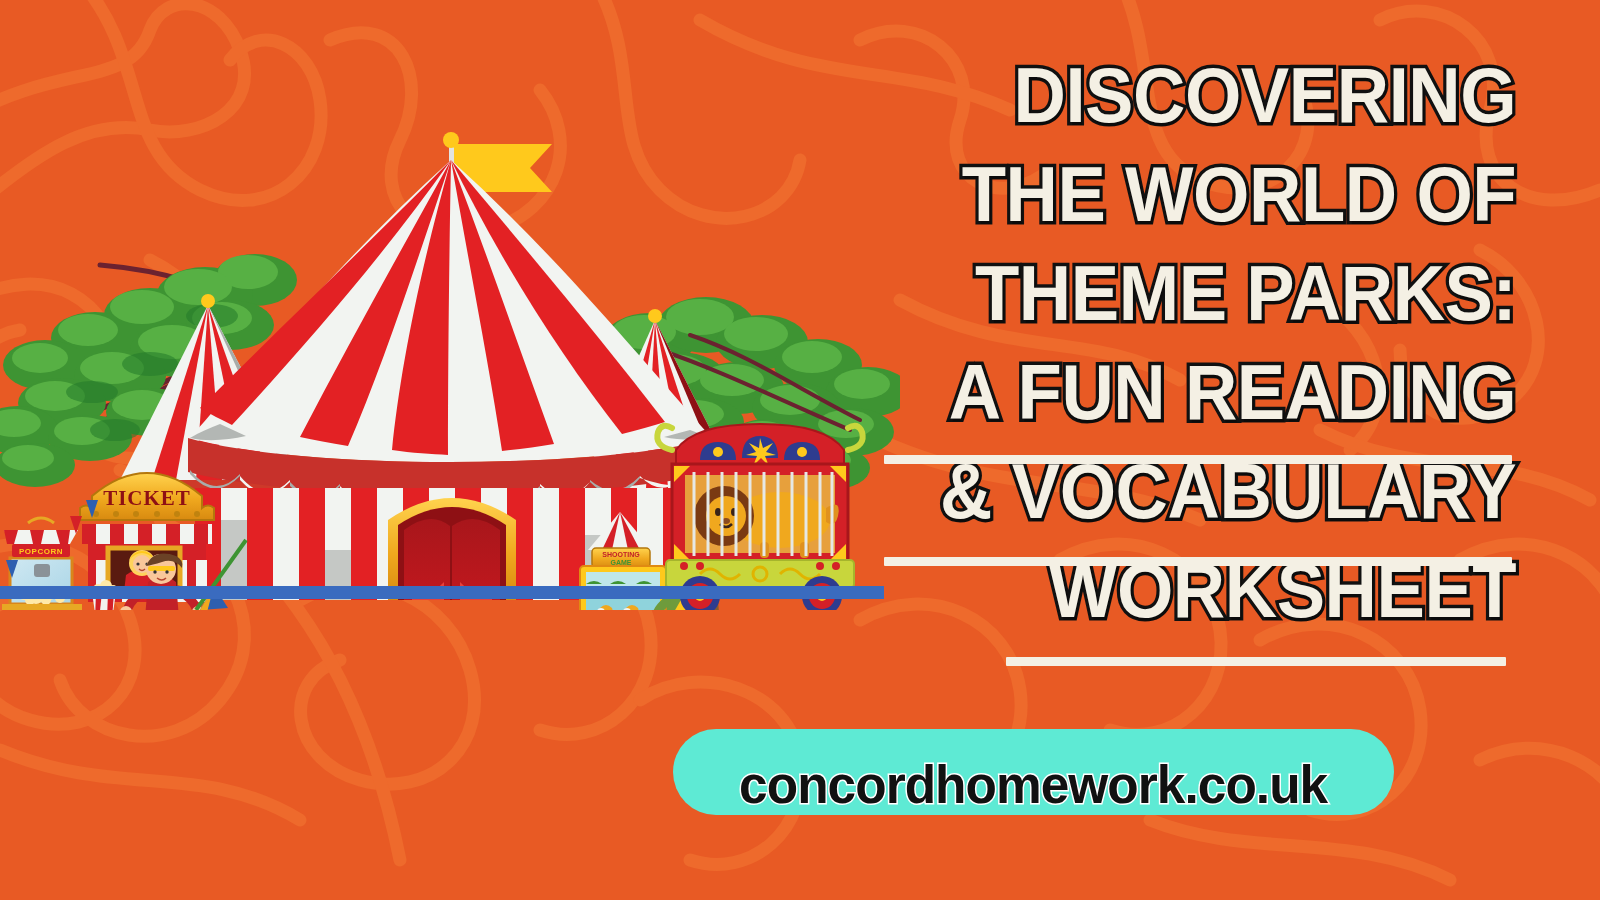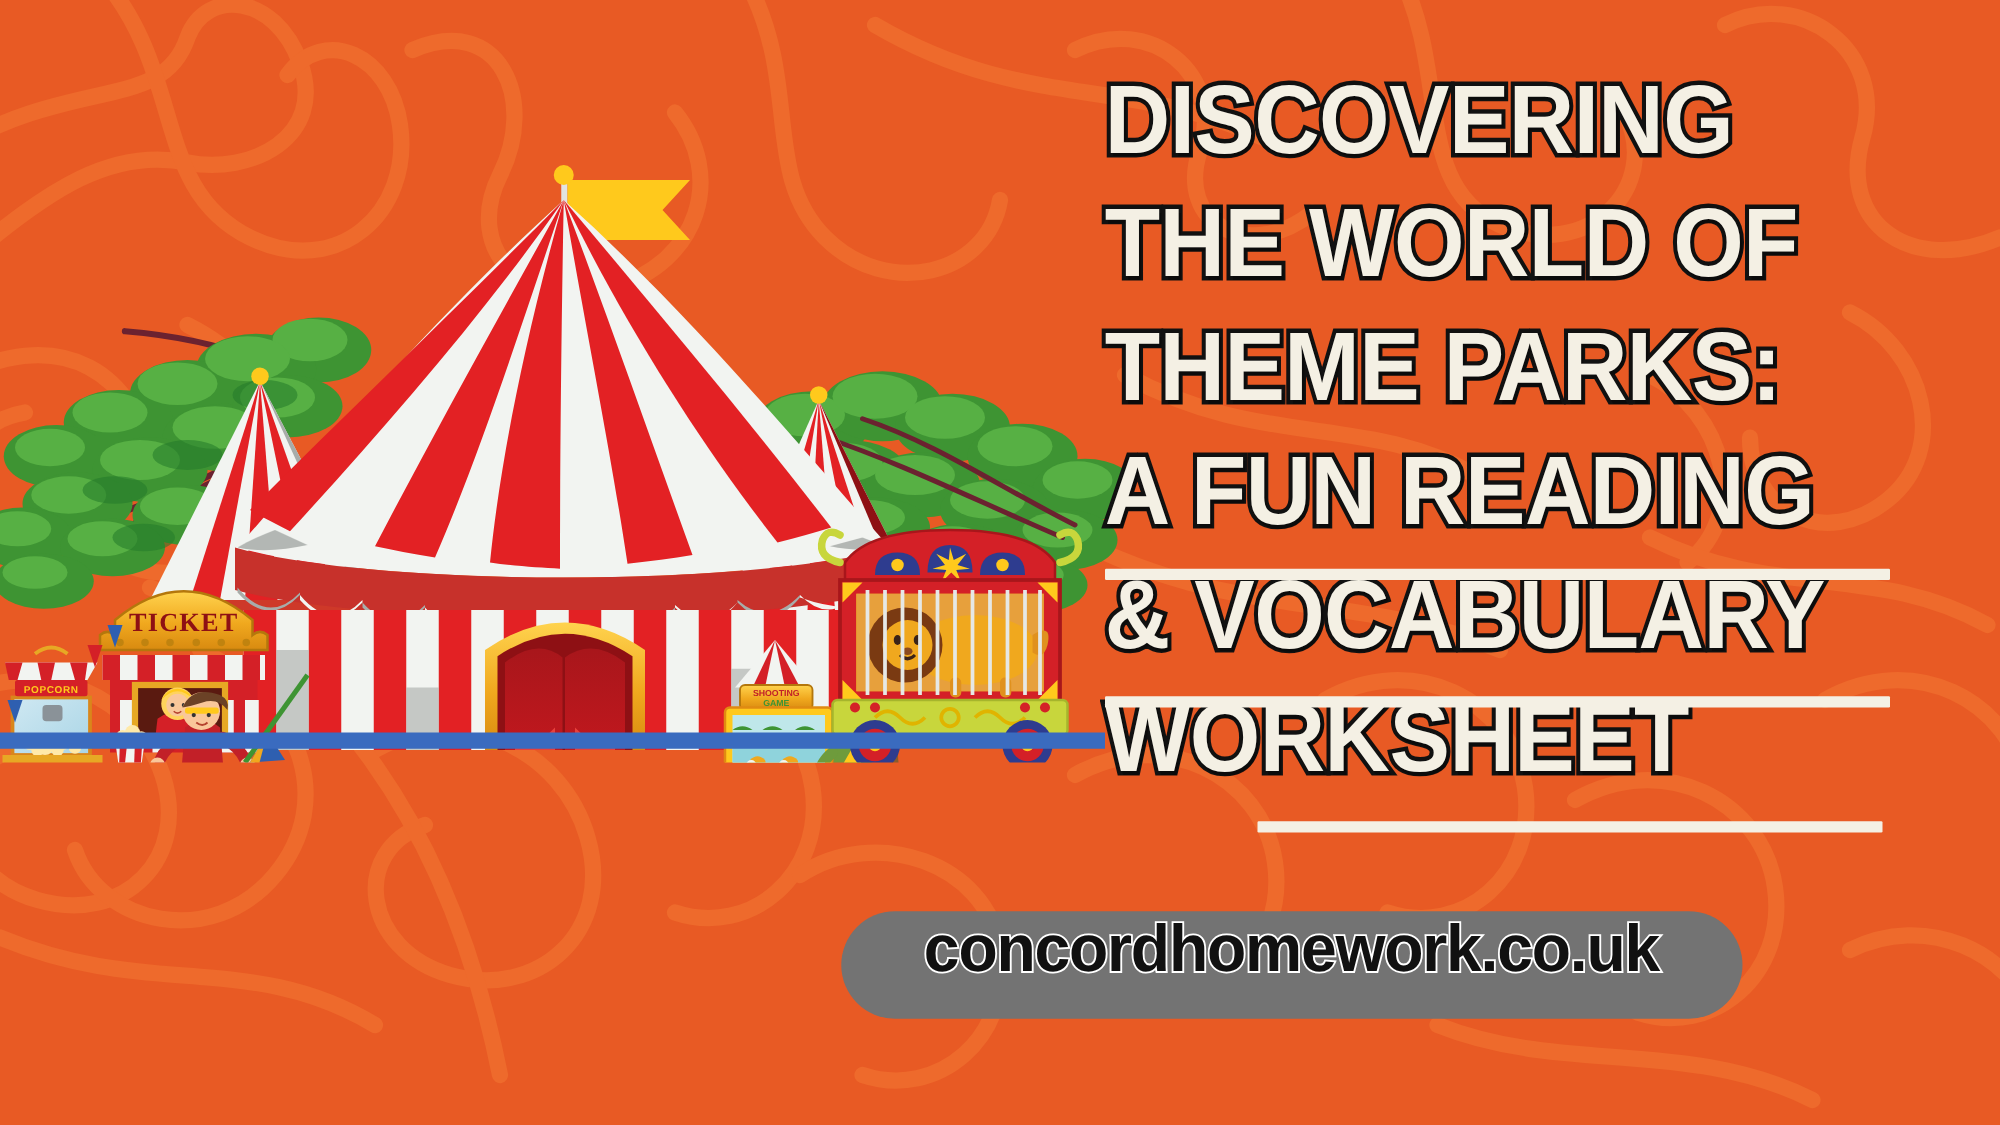--- a/index.html
+++ b/index.html
@@ -24,21 +24,21 @@
   #illustration {
     position:absolute;
     left:0; top:120px;
     width:900px; height:490px;
   }
   
   #title-block {
     position:absolute;
     left:860px; top:46px;
     width:680px;
-    text-align:left;
+    text-align:right;
   }
   .title-line {
     position:relative;
     font-family:"Liberation Sans", sans-serif;
     font-weight:bold;
     font-size:78px;
     line-height:99px;
     letter-spacing:-0.5px;
     color:#F4F0E4;
     white-space:nowrap;
@@ -63,24 +63,24 @@
   }
   #ul1 { top:455px; left:884px;  width:628px; }
   #ul2 { top:557px; left:884px;  width:628px; }
   #ul3 { top:657px; left:1006px; width:500px; }
 
   
   #url-pill {
     position:absolute;
     left:673px; top:729px;
     width:721px; height:86px;
-    background:#737373;
+    background:#5eead4;
     border-radius:43px;
     display:flex;
-    align-items:flex-start;
+    align-items:flex-end;
     justify-content:center;
   }
   #url-text {
     font-family:"Liberation Sans", sans-serif;
     font-weight:bold;
     font-size:53px;
     letter-spacing:-1px;
     color:#111111;
     -webkit-text-stroke:3px #ffffff;
     paint-order:stroke fill;

